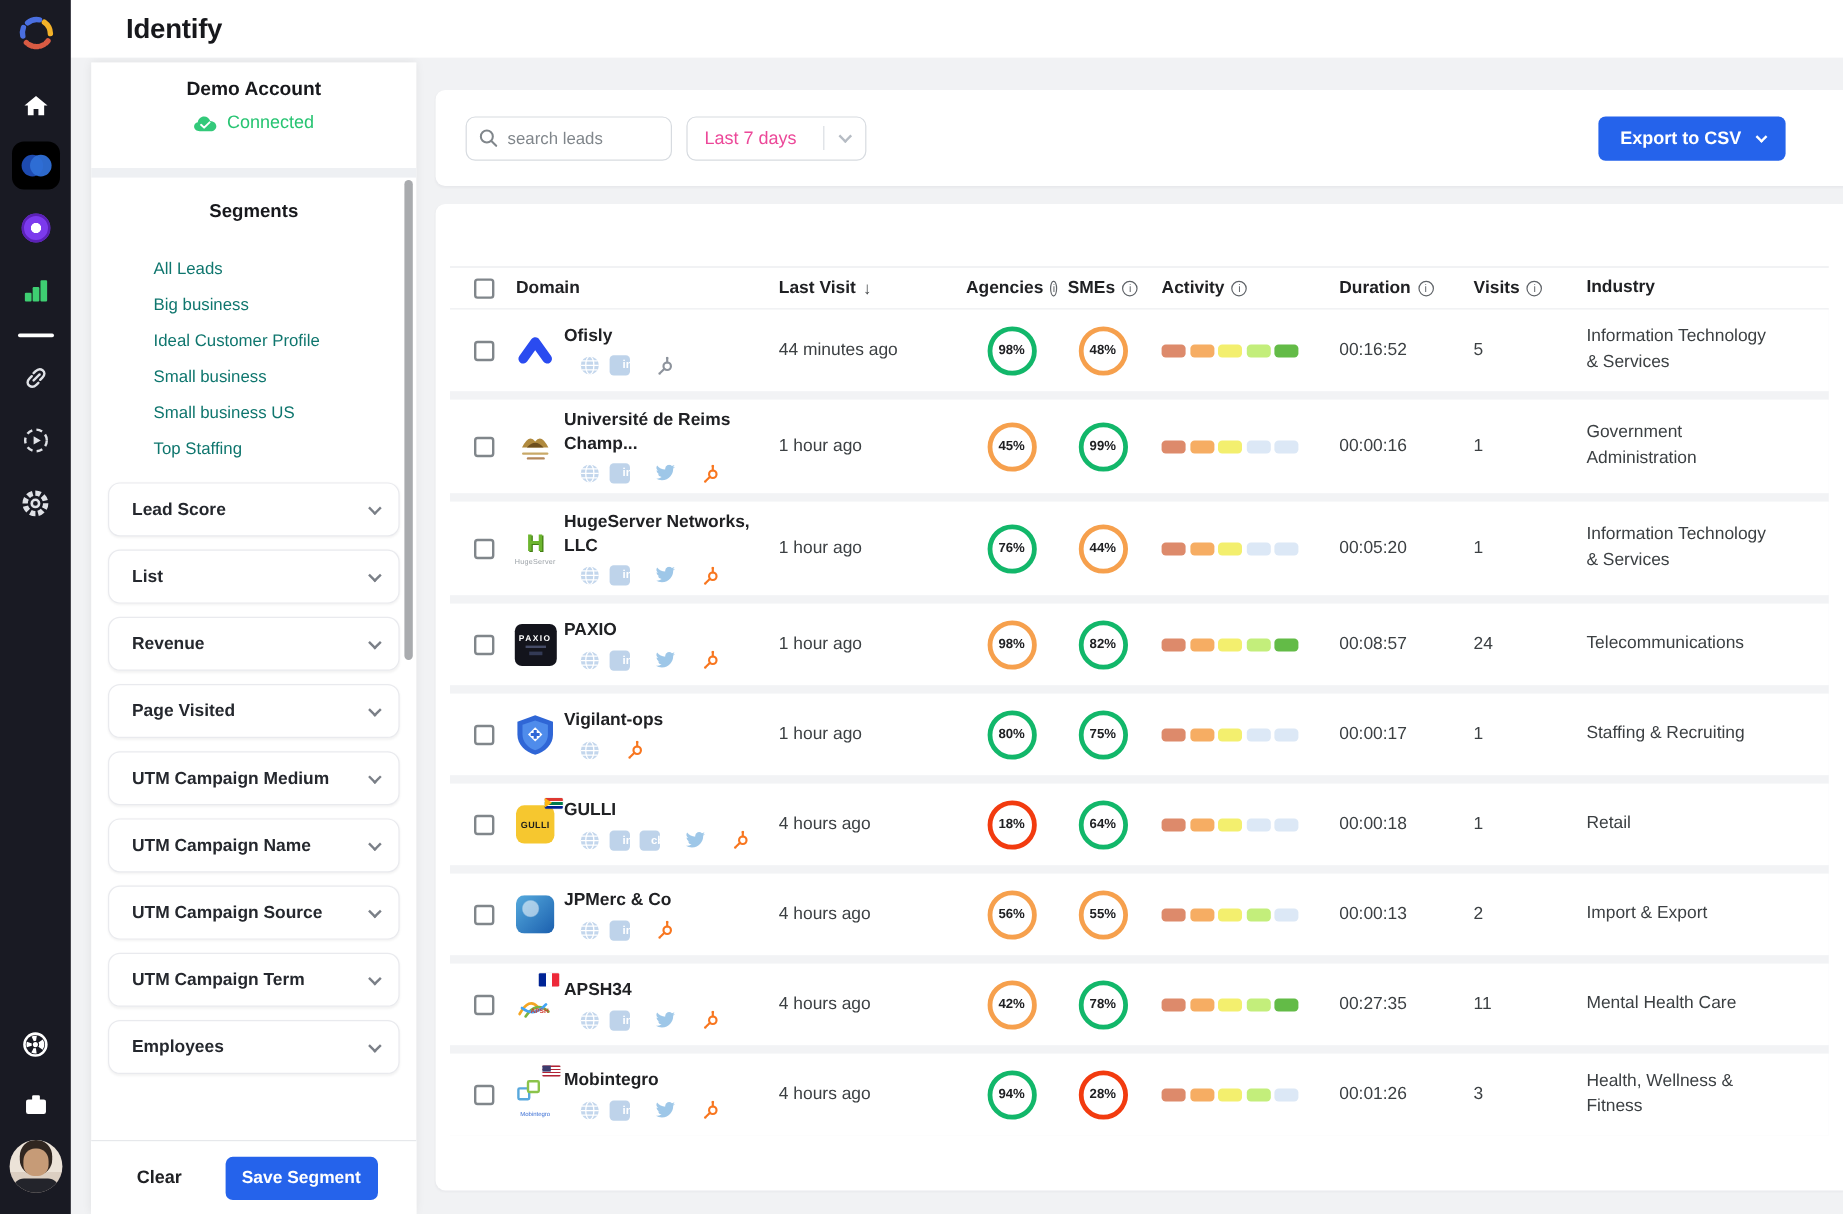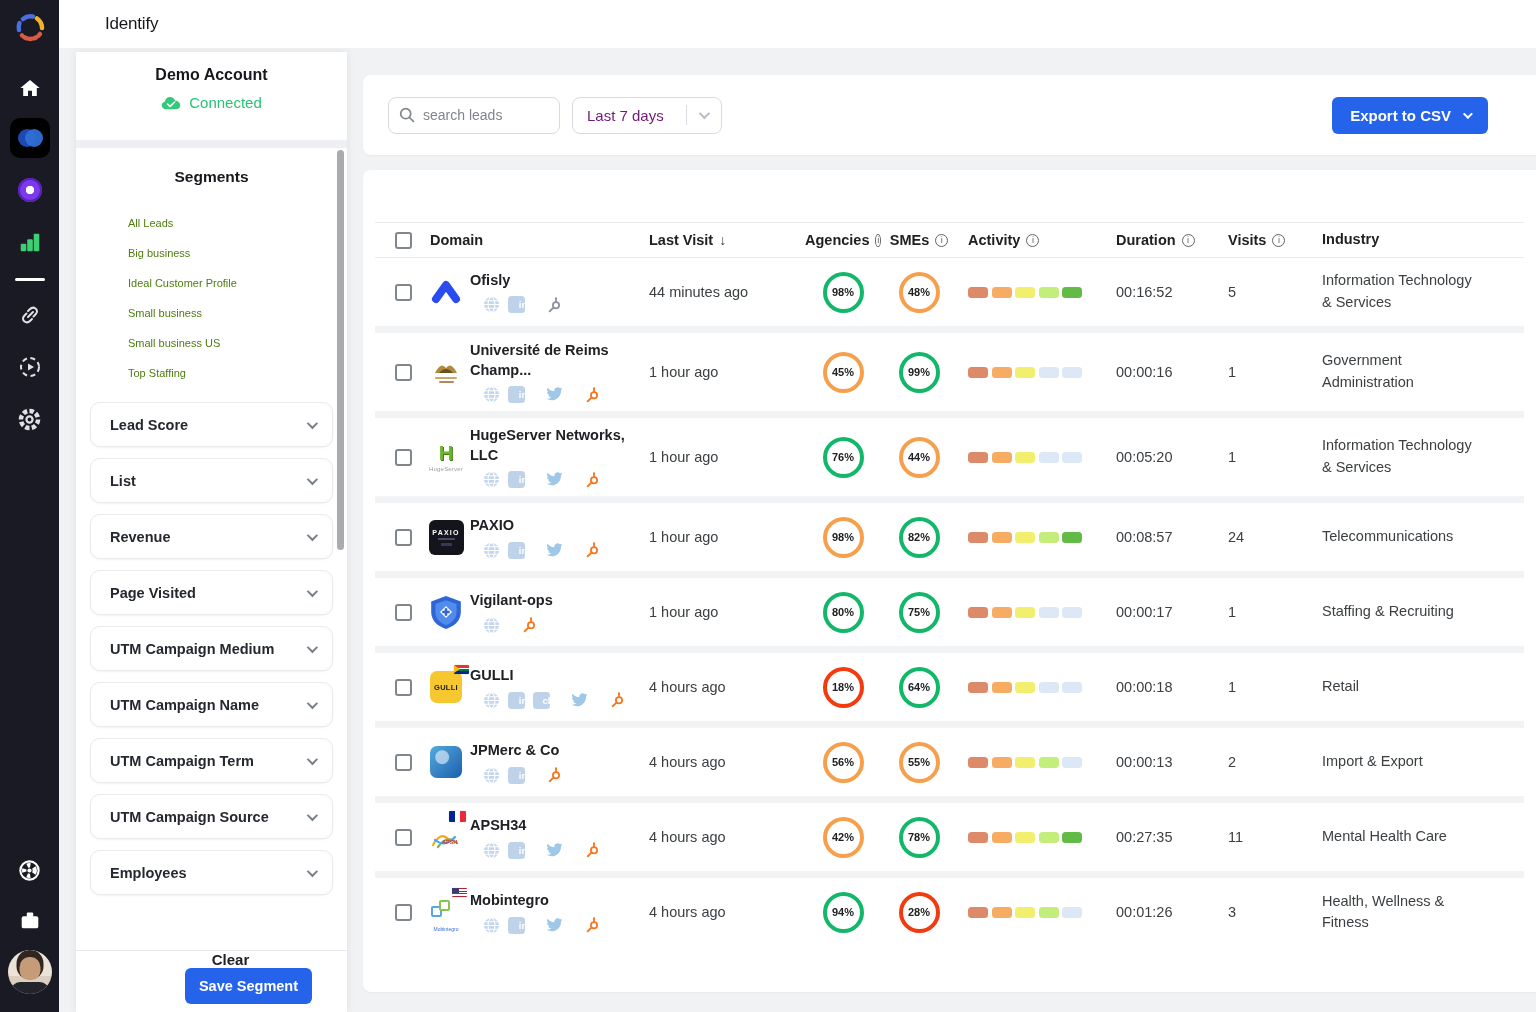--- a/index.html
+++ b/index.html
@@ -22,49 +22,49 @@
   .rail-divider { width:30px; height:3px; background:#fff; border-radius:2px; margin:14px 0 12px; }
   .rail-gap { margin-top:8px; }
   .rail-bottom { margin-top:auto; }
   .rail-brief { margin-top:6px; }
   .avatar { width:44px; height:44px; border-radius:50%; position:relative; overflow:hidden; background:linear-gradient(to bottom,#ece3d8 0 60%,#dccfc2 60%); margin:8px 0 18px; cursor:pointer; }
   .avatar::before { content:''; position:absolute; left:50%; top:16%; transform:translateX(-50%); width:21px; height:23px; border-radius:46% 46% 42% 42%; background:#c69b77; box-shadow:0 -4px 0 3px #302620; }
   .avatar::after { content:''; position:absolute; left:50%; bottom:-3px; transform:translateX(-50%); width:38px; height:15px; border-radius:9px 9px 0 0; background:#23242b; }
 
   
   .topbar { position:absolute; left:59px; top:0; right:0; height:48px; background:#fff; z-index:20; display:flex; align-items:center; }
-  .app-title { margin-left:46px; font-size:17px; font-weight:400; letter-spacing:-.2px; color:#17181c; }
+  .app-title { margin-left:46px; font-size:23px; font-weight:700; letter-spacing:-.2px; color:#17181c; }
 
   
   .sidepanel { position:absolute; left:76px; top:52px; width:271px; bottom:0; background:#fff; box-shadow:0 0 8px rgba(0,0,0,.08); z-index:10; }
   .acct { text-align:center; padding-top:14px; height:88px; }
   .acct-name { font-size:16px; font-weight:700; color:#17181c; }
   .acct-status { margin-top:10px; display:flex; align-items:center; justify-content:center; gap:8px; font-size:15px; color:#27c472; }
   .panel-gap { height:8px; background:#eef0f3; }
   .seg-title { text-align:center; font-size:15.5px; font-weight:700; margin-top:20px; color:#17181c; }
   .seg-list { margin:22px 0 14px 52px; }
-  .seg-item { font-size:11px; color:#4d7c0f; line-height:30px; cursor:pointer; }
+  .seg-item { font-size:14px; color:#0f766e; line-height:30px; cursor:pointer; }
   .filters { padding-bottom:70px; }
   .filter-card { height:45px; margin:0 14px 11px; border:1px solid #e9eaee; border-radius:10px; box-shadow:0 1px 2px rgba(0,0,0,.05); display:flex; align-items:center; padding:0 17px 0 19px; cursor:pointer; background:#fff; }
   .filter-label { font-size:14.5px; font-weight:700; color:#25282e; }
   .filter-card .chev { margin-left:auto; }
   .chev { width:8px; height:8px; border-right:2px solid #7a7f87; border-bottom:2px solid #7a7f87; transform:rotate(45deg) translateY(-2px); flex:none; }
   .panel-scroll { position:absolute; right:3px; top:98px; width:7px; height:400px; background:#a9abae; border-radius:4px; cursor:pointer; }
-  .panel-footer { position:absolute; left:0; right:0; bottom:0; height:62px; background:#fff; border-top:1px solid #e6e8eb; display:flex; align-items:center; padding-left:38px;flex-direction:column; }
+  .panel-footer { position:absolute; left:0; right:0; bottom:0; height:62px; background:#fff; border-top:1px solid #e6e8eb; display:flex; align-items:center; padding-left:38px; }
   .clear-btn { font-size:15px; font-weight:600; color:#202124; cursor:pointer; }
   .save-btn { margin-left:36px; width:127px; height:36px; background:#2563eb; color:#fff; border:none; border-radius:6px; font-size:14.5px; font-weight:700; font-family:inherit; cursor:pointer; }
 
   
   .main { position:absolute; left:363px; top:48px; right:0; bottom:0; }
   .toolbar-card { position:absolute; left:0; right:0; top:27px; height:80px; background:#fff; border-radius:8px 0 0 8px; box-shadow:0 1px 2px rgba(16,24,40,.04); display:flex; align-items:center; padding:0 48px 0 25px; }
   .search-box { width:172px; height:37px; border:1px solid #d7dbe0; border-radius:8px; display:flex; align-items:center; padding:0 10px; gap:8px; background:#fff; }
   .search-box input { border:none; outline:none; width:110px; font-size:14px; font-family:inherit; color:#3c4043; }
   .search-box input::placeholder { color:#80868b; }
   .date-select { margin-left:12px; height:37px; border:1px solid #d7dbe0; border-radius:8px; display:flex; align-items:center; padding:0 14px; cursor:pointer; background:#fff; }
-  .date-select .val { font-size:15px; color:#701a75; }
+  .date-select .val { font-size:15px; color:#ec4899; }
   .date-select .sep { width:1px; height:20px; background:#dadee3; margin:0 12px 0 22px; }
   .date-select .chev { border-color:#b6bcc4; }
   .export-btn { margin-left:auto; height:37px; background:#2563eb; color:#fff; border:none; border-radius:6px; font-size:15px; font-weight:700; font-family:inherit; display:flex; align-items:center; gap:12px; padding:0 18px; cursor:pointer; }
   .export-btn .chev { border-color:#fff; width:7px; height:7px; }
 
   .table-card { position:absolute; left:0; right:0; top:122px; bottom:20px; background:#fff; border-radius:8px 0 0 8px; box-shadow:0 1px 2px rgba(16,24,40,.04); }
   .tbl { margin:52px 12px 0; }
   .hrow { display:flex; align-items:center; height:36px; border-top:1px solid #e8eaed; border-bottom:1px solid #e8eaed; }
   .hcell { display:flex; align-items:center; gap:6px; font-size:14.5px; font-weight:700; color:#202124; }
   .info-dot { width:13px; height:13px; border:1.2px solid #5f6368; border-radius:50%; color:#5f6368; font-size:9px; font-weight:400; display:inline-flex; align-items:center; justify-content:center; font-style:normal; }
@@ -257,26 +257,26 @@
     <span class="filter-label">UTM Campaign Medium</span>
     <span class="chev"></span>
   </div>
 
   <div class="filter-card">
     <span class="filter-label">UTM Campaign Name</span>
     <span class="chev"></span>
   </div>
 
   <div class="filter-card">
+    <span class="filter-label">UTM Campaign Source</span>
+    <span class="chev"></span>
+  </div>
+
+  <div class="filter-card">
     <span class="filter-label">UTM Campaign Term</span>
-    <span class="chev"></span>
-  </div>
-
-  <div class="filter-card">
-    <span class="filter-label">UTM Campaign Source</span>
     <span class="chev"></span>
   </div>
 
   <div class="filter-card">
     <span class="filter-label">Employees</span>
     <span class="chev"></span>
   </div>
 </div>
   <div class="panel-scroll"></div>
   <div class="panel-footer">

